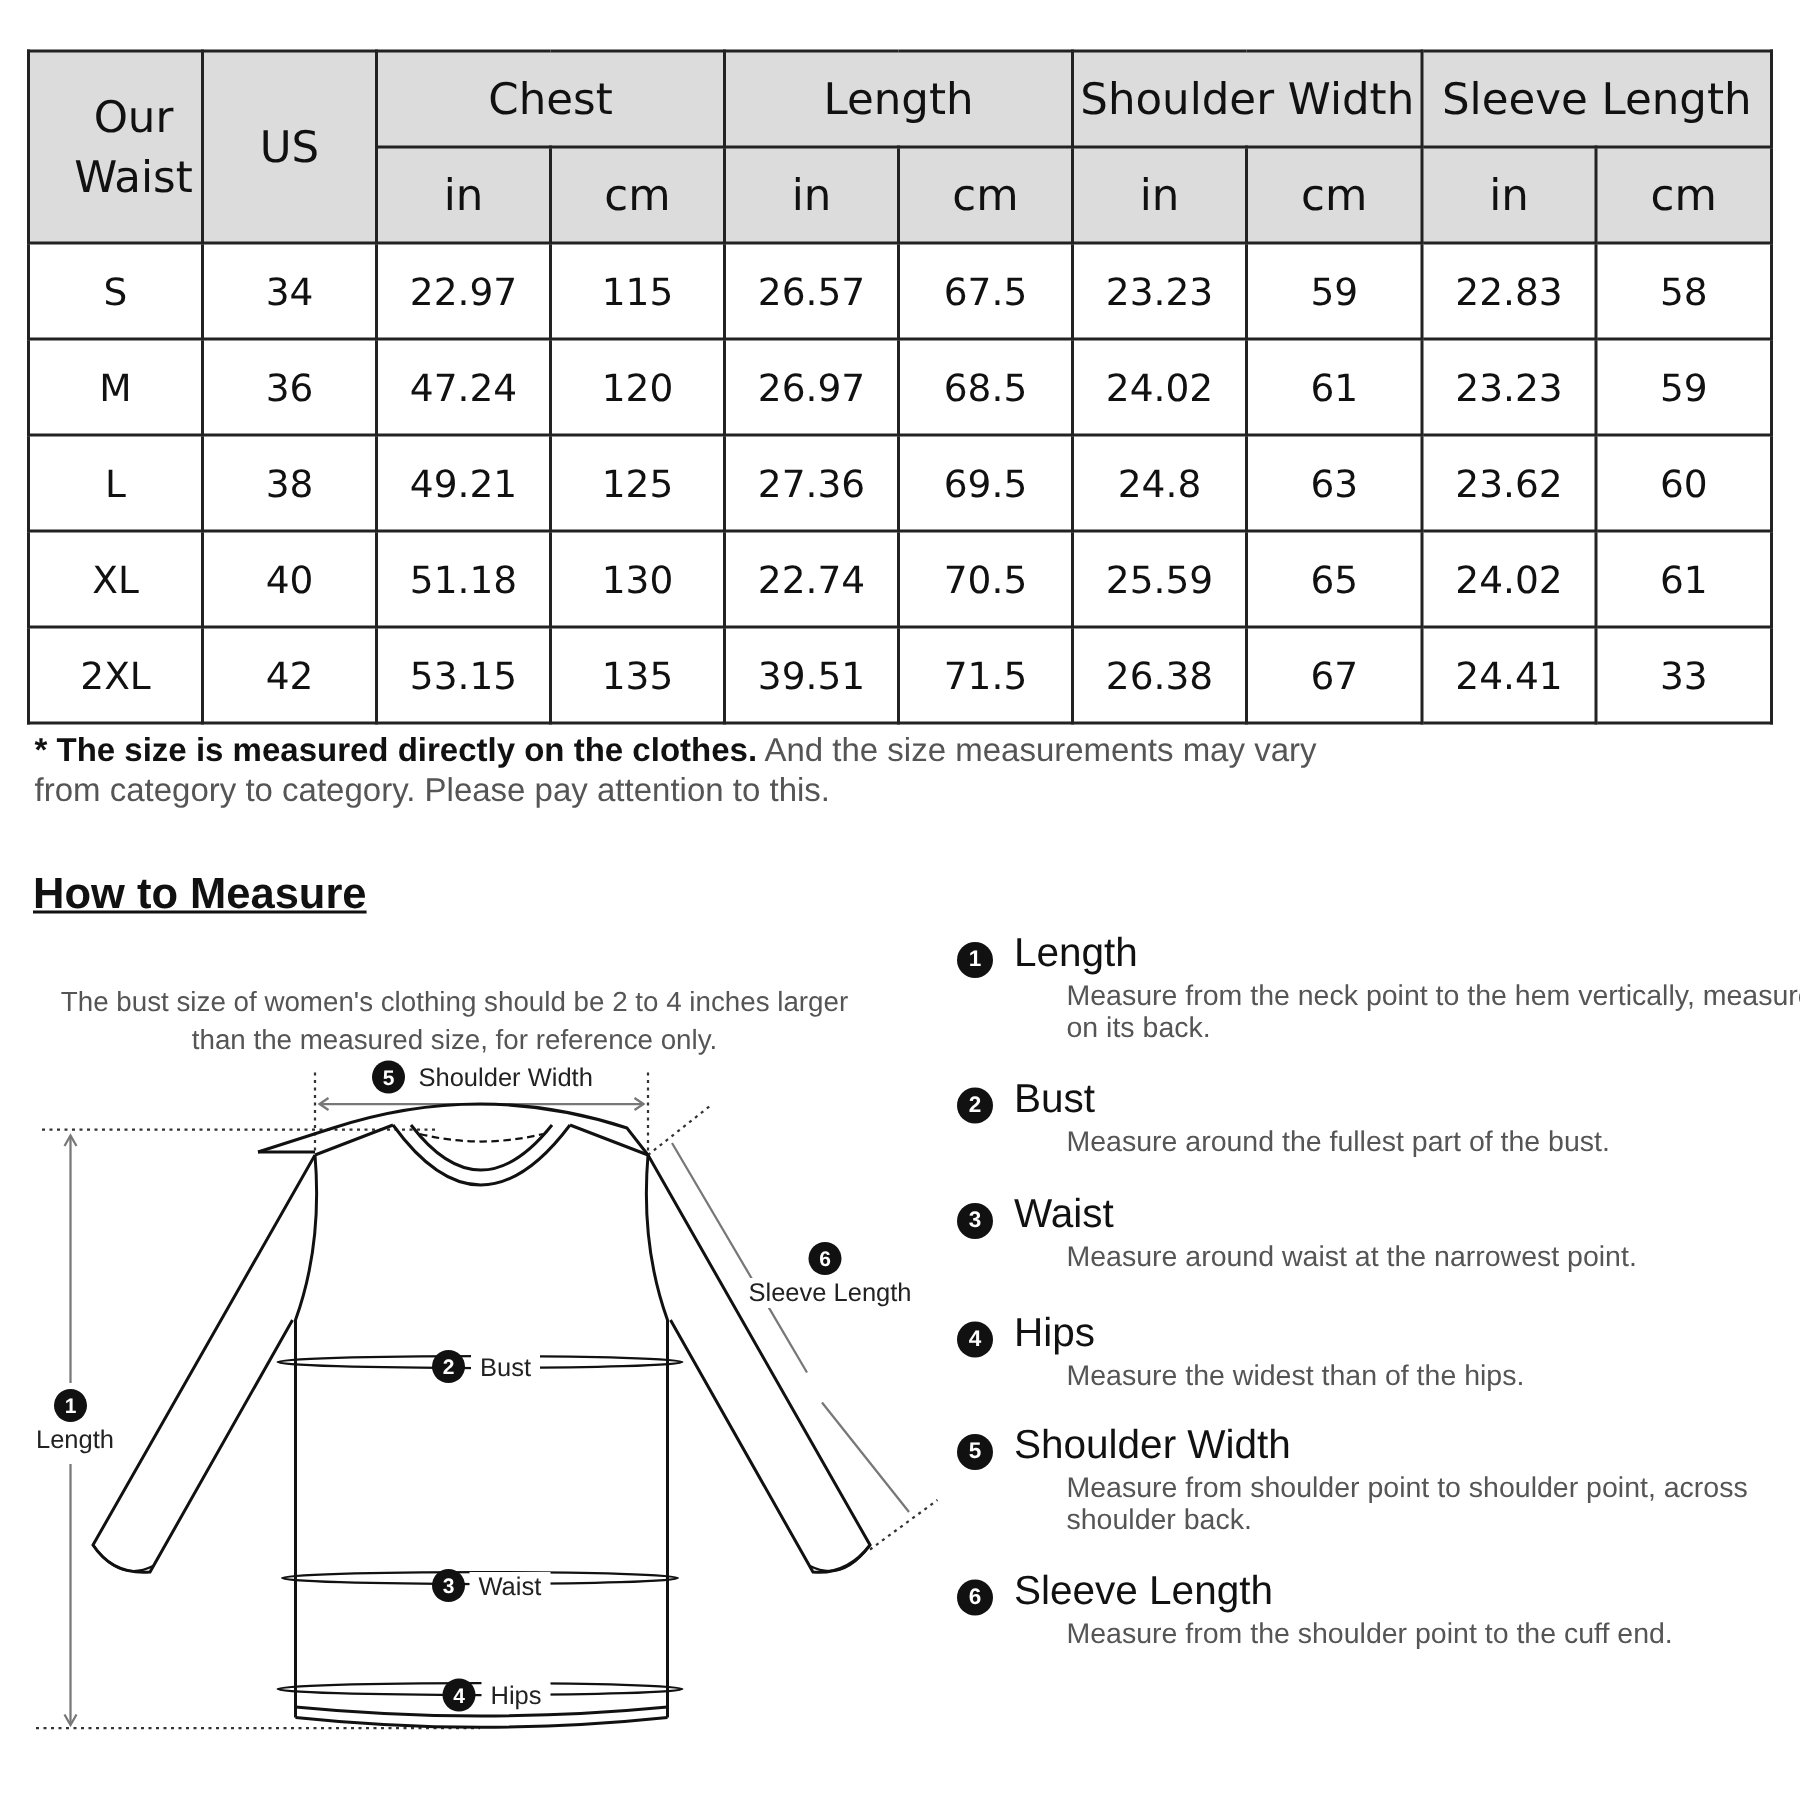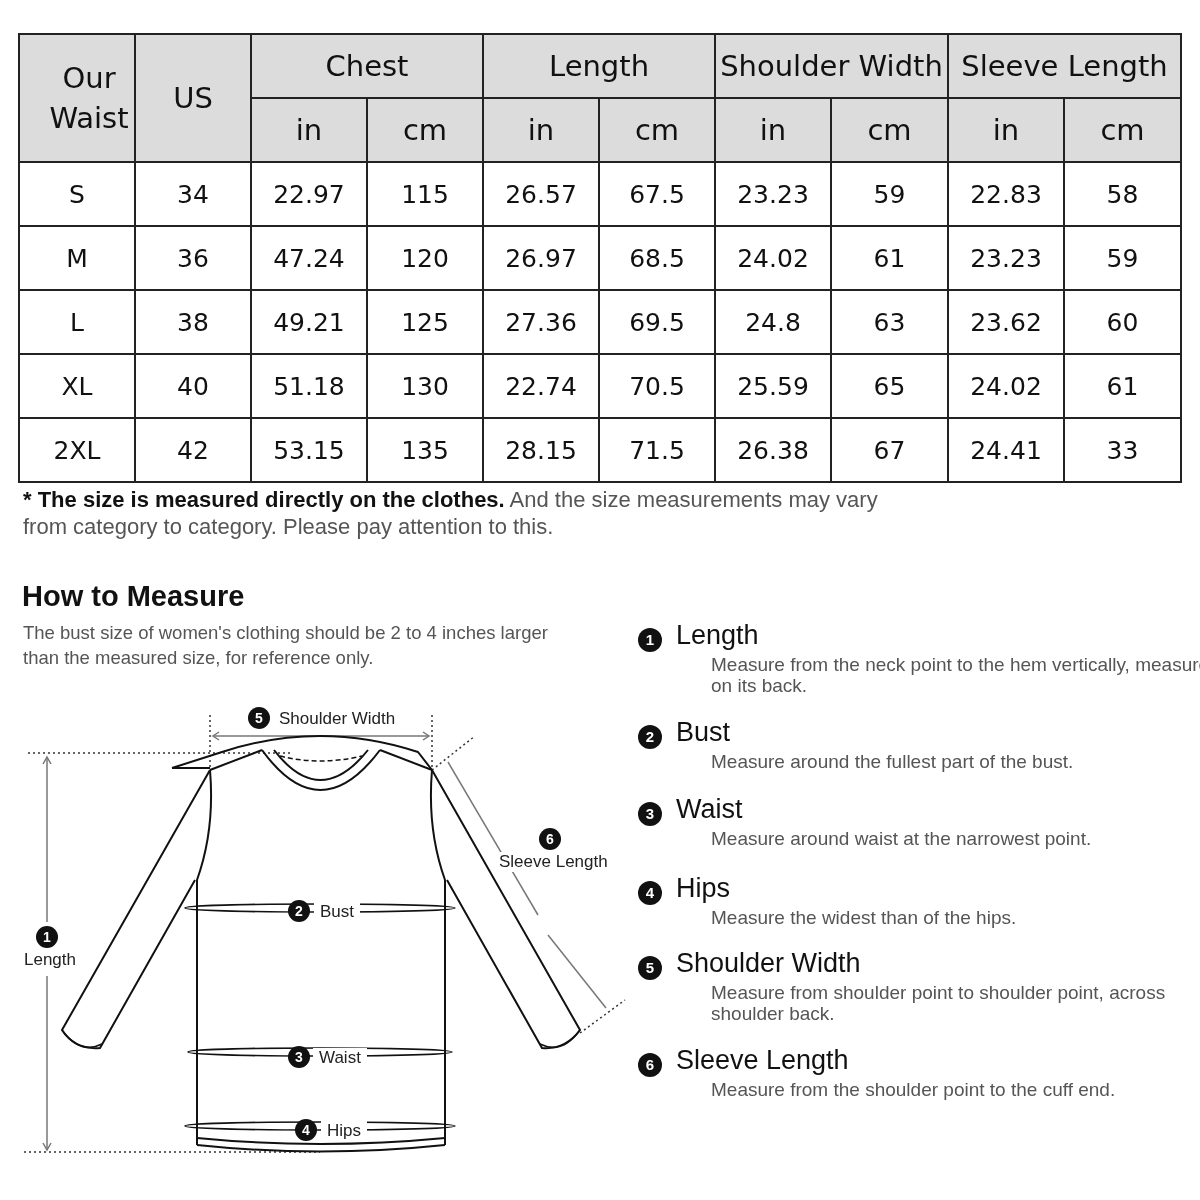--- a/index.html
+++ b/index.html
@@ -6,22 +6,22 @@
     body { width: 1200px; height: 1200px; position: relative; overflow: hidden; font-family: "DejaVu Sans", sans-serif; color: #111; }
     .size-table { position: absolute; left: 18px; top: 33px; width: 1164px; border-collapse: collapse; table-layout: fixed; }
     .size-table td, .size-table th { border: 2px solid #222; text-align: center; padding: 0; font-weight: normal; }
     .size-table th { background: #dcdcdc; font-size: 29px; color: #111; }
     .size-table thead tr.row1 th { height: 62px; }
     .size-table thead tr.row2 th { height: 62px; margin-top: 24px; }
     .size-table tbody td { height: 62px; font-size: 25px; background: #fff; }
     .size-table th.lh { line-height: 40px; padding-left: 24px; }
     .note { position: absolute; left: 23px; top: 486px; width: 900px; font-size: 22px; line-height: 27px; color: #555; font-family: "Liberation Sans", sans-serif; }
     .note b { color: #111; font-weight: bold; }
-    .how-title { position: absolute; left: 22px; top: 580px; font-size: 29px; font-weight: bold; color: #111; font-family: "Liberation Sans", sans-serif; }
-    .how-sub { position: absolute; left: 23px; top: 620px; width: 560px; font-size: 18.5px; line-height: 25px; color: #555; font-family: "Liberation Sans", sans-serif; }
+    .how-title { position: absolute; left: 22px; top: 580px; font-size: 29px; font-weight: bold; color: #111; font-family: "Liberation Sans", sans-serif; text-decoration: underline; }
+    .how-sub { position: absolute; left: 23px; top: 655px; width: 560px; font-size: 18.5px; line-height: 25px; color: #555; font-family: "Liberation Sans", sans-serif; text-align: center; }
     .diagram { position: absolute; left: 0; top: 690px; width: 640px; height: 480px; }
     .legend { position: absolute; left: 638px; top: 620px; width: 560px; }
     .legend-item { position: absolute; left: 0; width: 560px; }
     .legend-item .badge { position: absolute; left: 0; top: 8px; width: 24px; height: 24px; border-radius: 50%; background: #111; color: #fff; font-size: 15px; font-weight: bold; text-align: center; line-height: 24px; font-family: "Liberation Sans", sans-serif; }
     .legend-item .title { position: absolute; left: 38px; top: 0; font-size: 27px; color: #111; font-family: "Liberation Sans", sans-serif; white-space: nowrap; }
     .legend-item .desc { position: absolute; left: 38px; top: 34px; width: 520px; font-size: 19px; line-height: 21px; color: #555; font-family: "Liberation Sans", sans-serif; margin-left: 35px; }
     .dlabel { position: absolute; font-family: "Liberation Sans", sans-serif; font-size: 17px; color: #222; white-space: nowrap; }
     .dbadge { position: absolute; width: 22px; height: 22px; border-radius: 50%; background: #111; color: #fff; font-size: 14px; font-weight: bold; text-align: center; line-height: 22px; font-family: "Liberation Sans", sans-serif; }
   </style>
 </head>
@@ -107,21 +107,21 @@
       <td>25.59</td>
       <td>65</td>
       <td>24.02</td>
       <td>61</td>
     </tr>
     <tr>
       <td>2XL</td>
       <td>42</td>
       <td>53.15</td>
       <td>135</td>
-      <td>28.15</td>
+      <td>39.51</td>
       <td>71.5</td>
       <td>26.38</td>
       <td>67</td>
       <td>24.41</td>
       <td>33</td>
     </tr>
   </tbody>
 </table>
 
 <div class="note"><b>* The size is measured directly on the clothes.</b><span> And the size measurements may vary from category to category. Please pay attention to this.</span></div>

